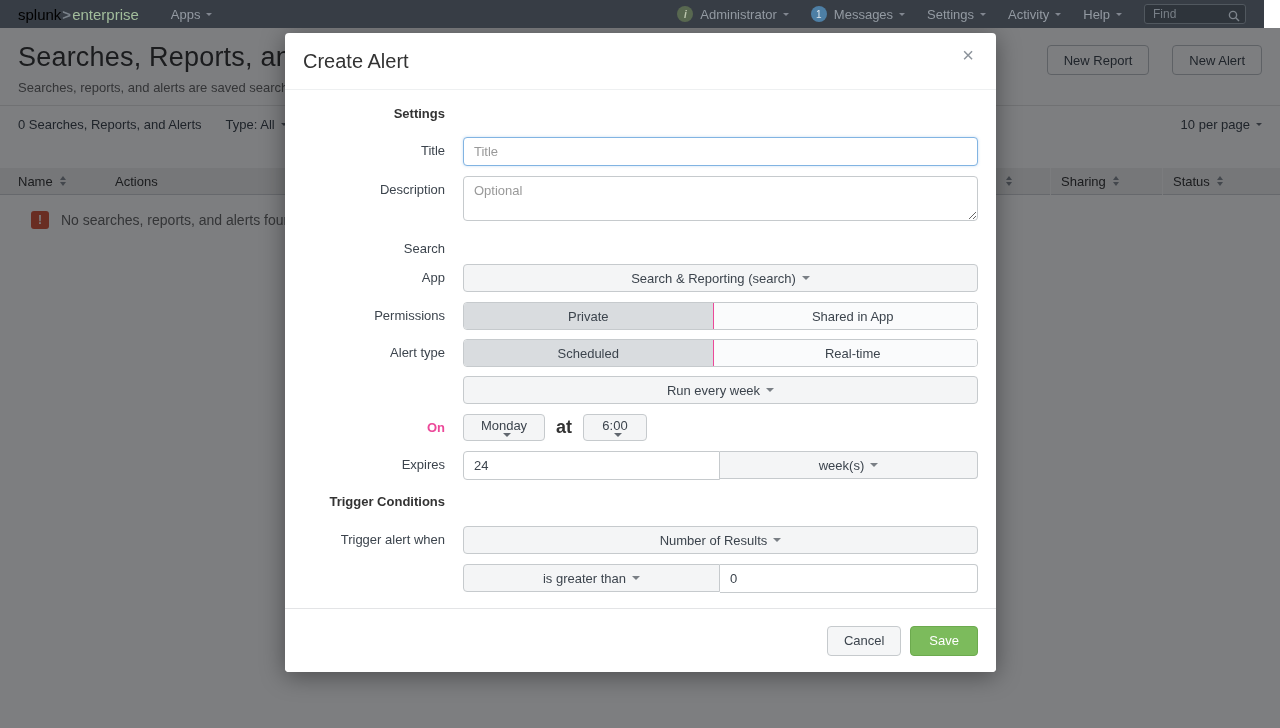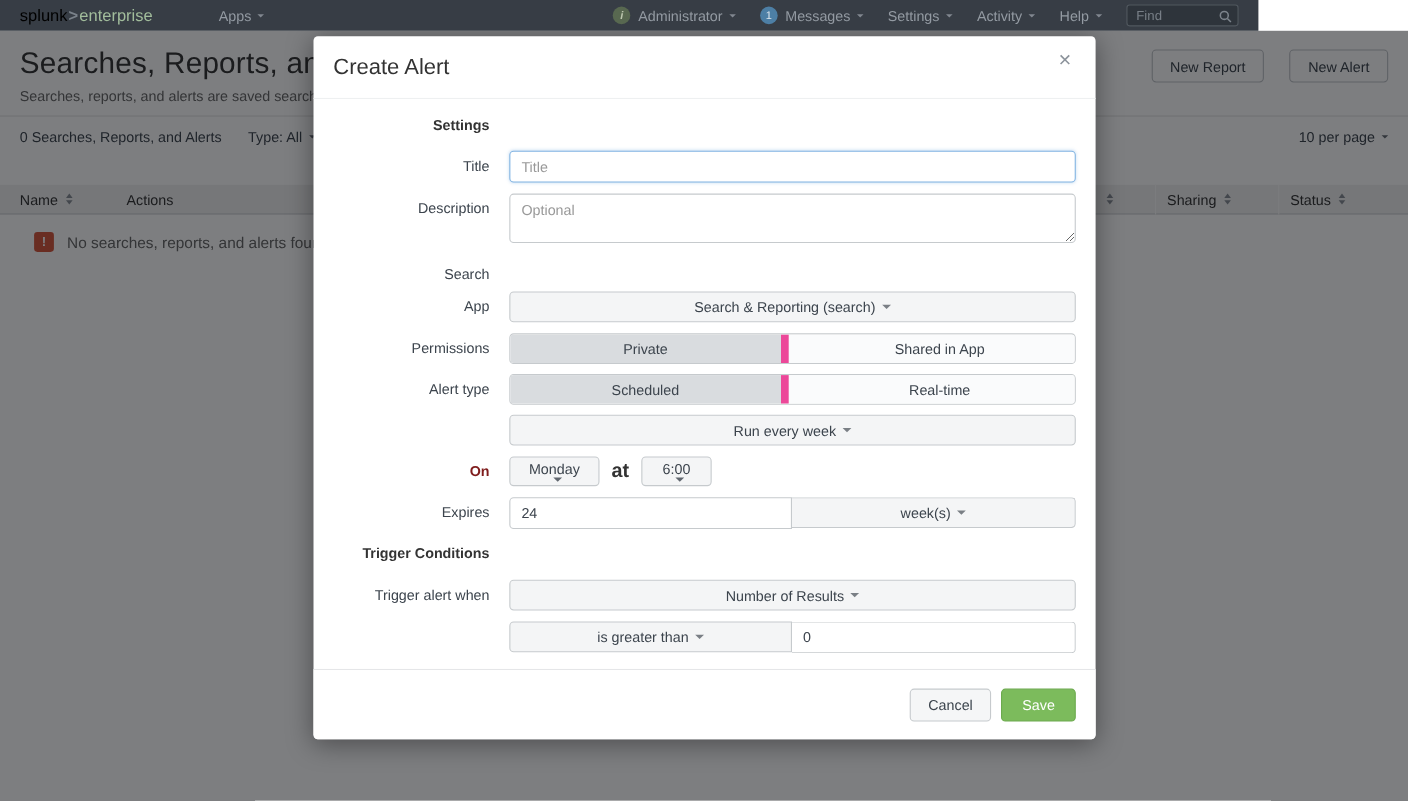--- a/index.html
+++ b/index.html
@@ -1,21 +1,21 @@
 <!DOCTYPE html>
 <html><head>
 <meta charset="utf-8">
 <style>
   * { box-sizing: border-box; margin: 0; padding: 0; }
   html, body { width: 1280px; height: 728px; overflow: hidden; }
   body { font-family: "Liberation Sans", sans-serif; background: #fff; position: relative; }
 
   
-  .topnav { position: absolute; top: 0; left: 0; width: 1144px; height: 28px;
-            background: #373d45; display: flex; align-items: center; z-index: 30; gap: 28px; }
+  .topnav { position: absolute; top: 0; left: 0; width: 1264px; height: 28px;
+            background: #373d45; display: flex; align-items: center; z-index: 30; }
   .logo { margin-left: 18px; font-size: 15px; display: flex; align-items: baseline; cursor: pointer; }
   .logo-sep { color: #7a828a; font-weight: bold; margin: 0 1px; }
   .logo-product { color: #a2bd9c; font-weight: 300; }
   .nav-item { color: #939aa2; font-size: 13px; display: flex; align-items: center; cursor: pointer; }
   .apps { margin-left: 32px; }
   .nav-right { margin-left: auto; display: flex; align-items: center; gap: 22px; margin-right: 18px; }
   .caret { width: 0; height: 0; border-left: 4px solid transparent; border-right: 4px solid transparent;
            border-top: 4px solid currentColor; display: inline-block; margin-left: 6px; opacity: .8; }
   .caret.sm { border-left-width: 3.5px; border-right-width: 3.5px; border-top-width: 3.5px; }
   .avatar { width: 16px; height: 16px; border-radius: 50%; background: #586850; color: #bcc6ae;
@@ -69,21 +69,21 @@
            border-radius: 4px; box-shadow: 0 4px 24px rgba(0,0,0,.4); z-index: 20; }
   .modal-header { position: relative; height: 57px; padding: 17px 22px 0 18px; border-bottom: 1px solid #eef0f1; }
   .modal-title { font-size: 20px; font-weight: 500; color: #333; }
   .modal-close { position: absolute; top: 12px; right: 22px; font-size: 20px; color: #8c939b;
                  background: none; border: none; cursor: pointer; line-height: 1;
                  font-family: "Liberation Sans", sans-serif; }
   .modal-body { position: relative; height: 518px; overflow: hidden; padding: 16px 18px 0 18px; }
   .form-row { display: flex; align-items: flex-start; margin-bottom: 10px; }
   .form-label { width: 142px; text-align: right; margin-right: 18px; font-size: 13px; color: #3c444d;
                 padding-top: 6px; flex: none; }
-  .form-label.bold { font-weight: bold; color: #7f1d1d; }
+  .form-label.bold { font-weight: bold; color: #ec4899; }
   .form-control { width: 515px; flex: none; }
   .section-heading { width: 142px; text-align: right; font-size: 13px; font-weight: bold; color: #333; }
   .row-settings { margin-bottom: 16px; }
   .row-trigger-heading { margin-top: -3px; margin-bottom: 17px; }
 
   .text-input { width: 100%; height: 29px; border: 1px solid #c6cacd; border-radius: 4px; padding: 0 10px;
                 font-size: 13px; color: #3c444d; outline: none; font-family: "Liberation Sans", sans-serif; }
   .text-input::placeholder, textarea::placeholder { color: #999; }
   .focused { border-color: #82b4e2; box-shadow: 0 0 3px rgba(130,180,226,.45); }
   textarea.desc { width: 100%; height: 45px; border: 1px solid #c6cacd; border-radius: 4px; padding: 6px 10px;
@@ -96,21 +96,21 @@
   .row-search { margin-bottom: 8px; }
 
   .dd-btn { height: 28px; width: 100%; background: #f4f5f6; border: 1px solid #c6cacd; border-radius: 4px;
             font-size: 13px; color: #3c444d; display: flex; align-items: center; justify-content: center;
             cursor: pointer; font-family: "Liberation Sans", sans-serif; }
   .dd-btn .caret { border-top-color: #5b6269; }
 
   .seg { display: flex; width: 100%; height: 28px; border: 1px solid #c6cacd; border-radius: 4px; overflow: hidden; }
   .seg-opt { flex: 1; display: flex; align-items: center; justify-content: center; font-size: 13px;
              color: #3c444d; background: #fafbfc; cursor: pointer; }
-  .seg-opt + .seg-opt { border-left: 7px solid #ec4899; padding-left: 15px; }
+  .seg-opt + .seg-opt { border-left: 1px solid #ec4899; padding-left: 15px; }
   .seg-opt.active { background: #d9dcdf; }
   .row-seg { margin-bottom: 9px; }
 
   .on-row { display: flex; align-items: center; }
   .on-row .form-label { padding-top: 0; }
   .dd-small { width: 82px; height: 27px; background: #f4f5f6; border: 1px solid #c6cacd; border-radius: 4px;
               font-size: 13px; color: #3c444d; display: flex; align-items: center; justify-content: center;
               cursor: pointer; flex-direction: column; }
   .at-label { font-size: 18px; font-weight: bold; color: #333; margin: 0 11px; }
   .dd-time { width: 64px; }

